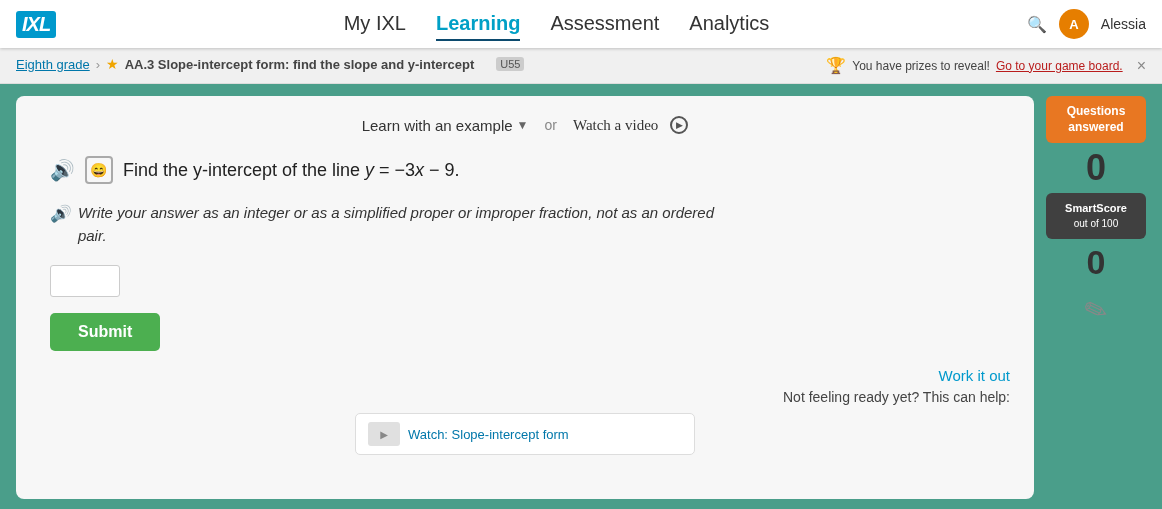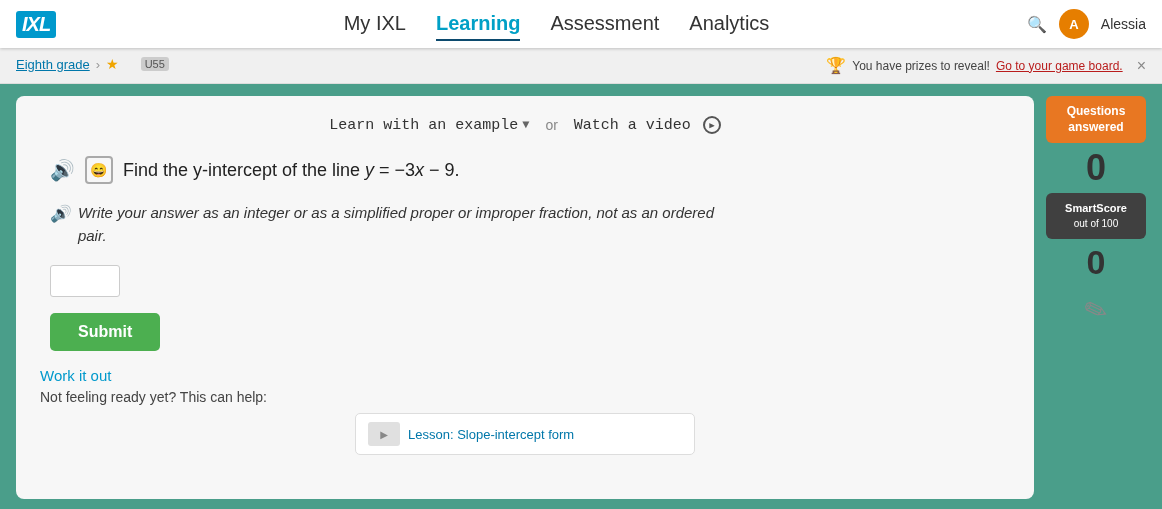--- a/index.html
+++ b/index.html
@@ -154,34 +154,34 @@
     }
     .learn-example-btn {
       display: flex;
       align-items: center;
       gap: 4px;
       font-size: 15px;
       color: #333;
       cursor: pointer;
       background: none;
       border: none;
-      font-family: Liberation Mono, monospace;
+      font-family: Liberation Sans, sans-serif;
     }
     .chevron-down { font-size: 12px; color: #666; }
     .or-text { font-size: 14px; color: #888; }
     .watch-video-btn {
       display: flex;
       align-items: center;
       gap: 12px;
       font-size: 15px;
       color: #333;
       cursor: pointer;
       background: none;
       border: none;
-      font-family: Liberation Mono, monospace;
+      font-family: Liberation Serif, serif;
     }
     .play-circle {
       width: 18px;
       height: 18px;
       border: 2px solid #555;
       border-radius: 50%;
       display: inline-flex;
       align-items: center;
       justify-content: center;
       font-size: 9px;
@@ -246,21 +246,21 @@
       border: none;
       border-radius: 5px;
       padding: 10px 28px;
       font-size: 16px;
       font-weight: bold;
       cursor: pointer;
     }
 
     
     .work-it-out {
-      text-align: left;
+      text-align: right;
       margin-top: 16px;
     }
     .work-it-out-link {
       color: #0099cc;
       font-size: 15px;
       text-decoration: none;
       cursor: pointer;
     }
     .not-ready-text {
       font-size: 14px;
@@ -371,20 +371,21 @@
     <div class="user-avatar">A</div>
     <span class="user-name">Alessia</span>
   </div>
 </div>
 
 <div class="breadcrumb-bar">
   <div class="breadcrumb-left">
     <span class="breadcrumb-link">Eighth grade</span>
     <span class="breadcrumb-sep">›</span>
     <span class="star-icon">★</span>
+    <span class="skill-label">AA.3 Slope-intercept form: find the slope and y-intercept</span>
     <span class="skill-code">U55</span>
   </div>
   <div class="prize-notice">
     <span class="prize-icon">🏆</span>
     <span>You have prizes to reveal!</span>
     <span class="prize-link">Go to your game board.</span>
     <span class="close-btn">×</span>
   </div>
 </div>
 
@@ -419,21 +420,21 @@
       <input class="answer-input" type="text" placeholder="" style="">
 
       <button class="submit-btn">Submit</button>
     </div>
 
     <div class="work-it-out">
       <a class="work-it-out-link">Work it out</a>
       <div class="not-ready-text">Not feeling ready yet? This can help:</div>
       <div class="resource-card">
         <div class="resource-thumb">▶</div>
-        <span>Lesson: Slope-intercept form</span>
+        <span>Watch: Slope-intercept form</span>
       </div>
     </div>
 
   </div>
 
   <div class="right-sidebar">
     <div class="questions-answered-card">
       <span>Questions</span>
       <span>answered</span>
     </div>

